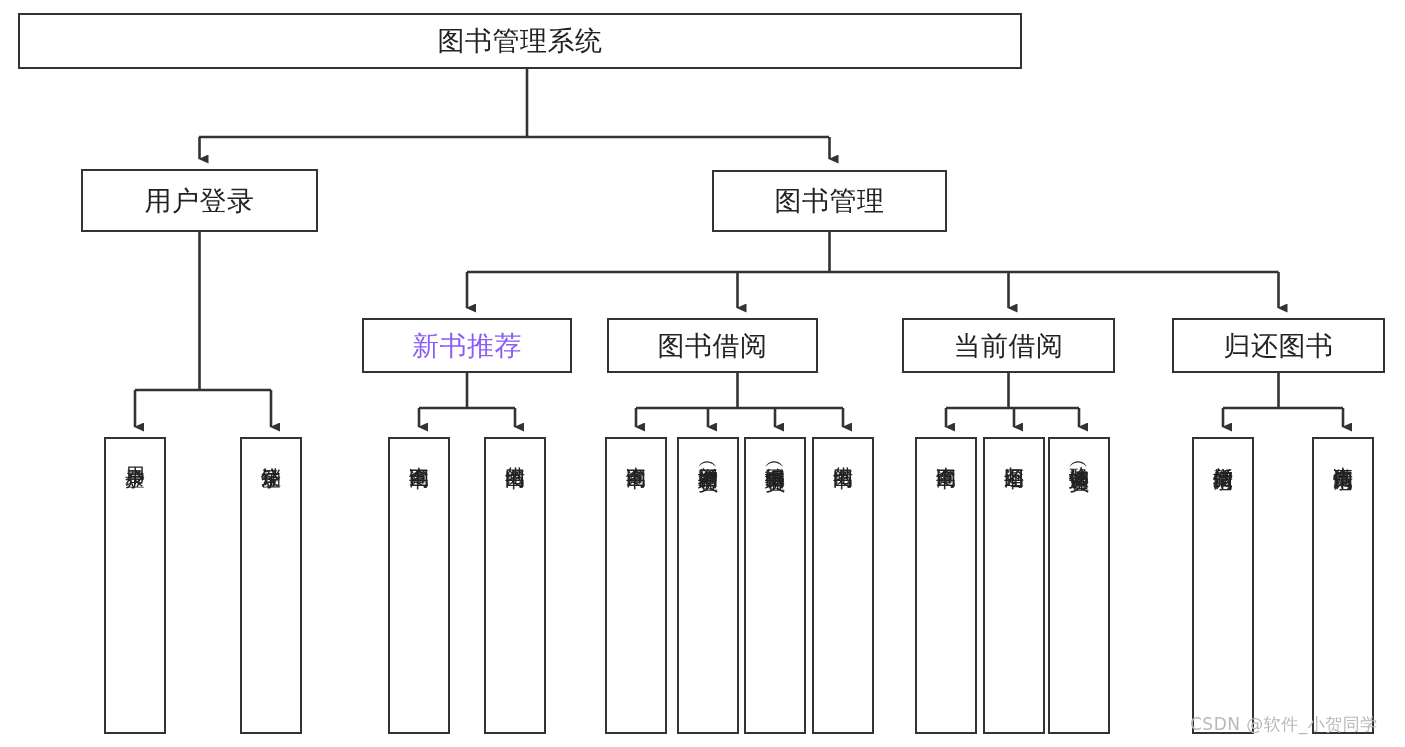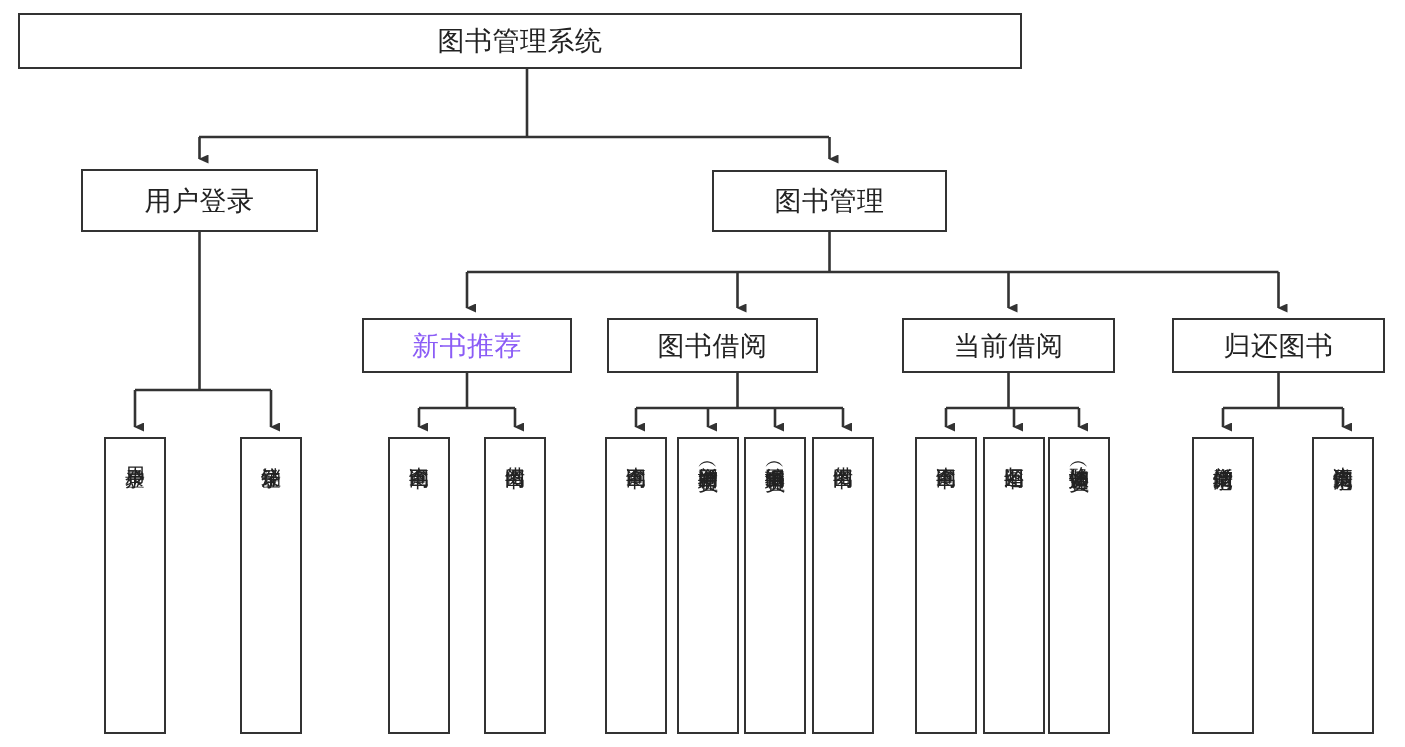--- a/index.html
+++ b/index.html
@@ -167,14 +167,15 @@
         <span class="node-label" style="color: rgb(34, 34, 34);">确认归还（管理员）</span>
       </div>
       <div class="node-box vertical" style="left: 1192px; top: 437px; width: 62px; height: 297px; border-color: rgb(51, 51, 51); background: rgb(255, 255, 255);">
         <span class="node-label" style="color: rgb(34, 34, 34);">新增借阅记录</span>
       </div>
       <div class="node-box vertical" style="left: 1312px; top: 437px; width: 62px; height: 297px; border-color: rgb(51, 51, 51); background: rgb(255, 255, 255);">
         <span class="node-label" style="color: rgb(34, 34, 34);">查询借阅记录</span>
       </div>
     </div>
 
+  <div class="watermark" style="left: 1190px; top: 713px; color: rgb(185, 185, 185);">CSDN @软件_小贺同学</div>
 
 </div>
 
 </body></html>

